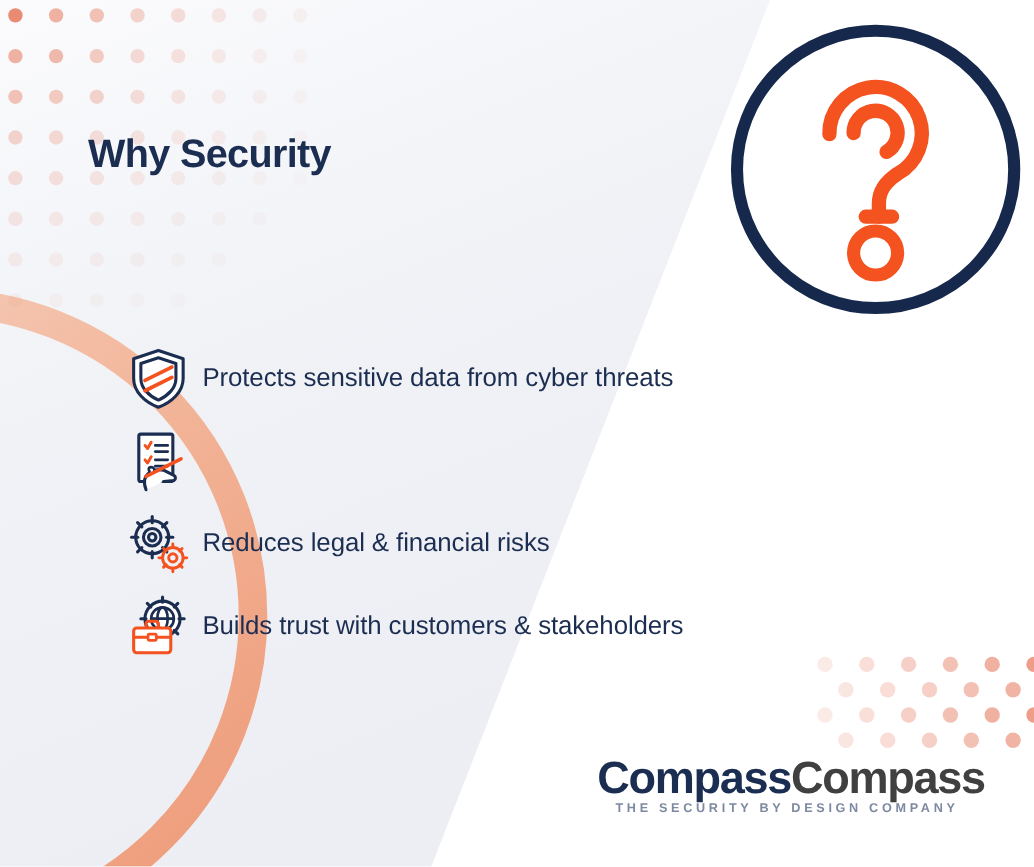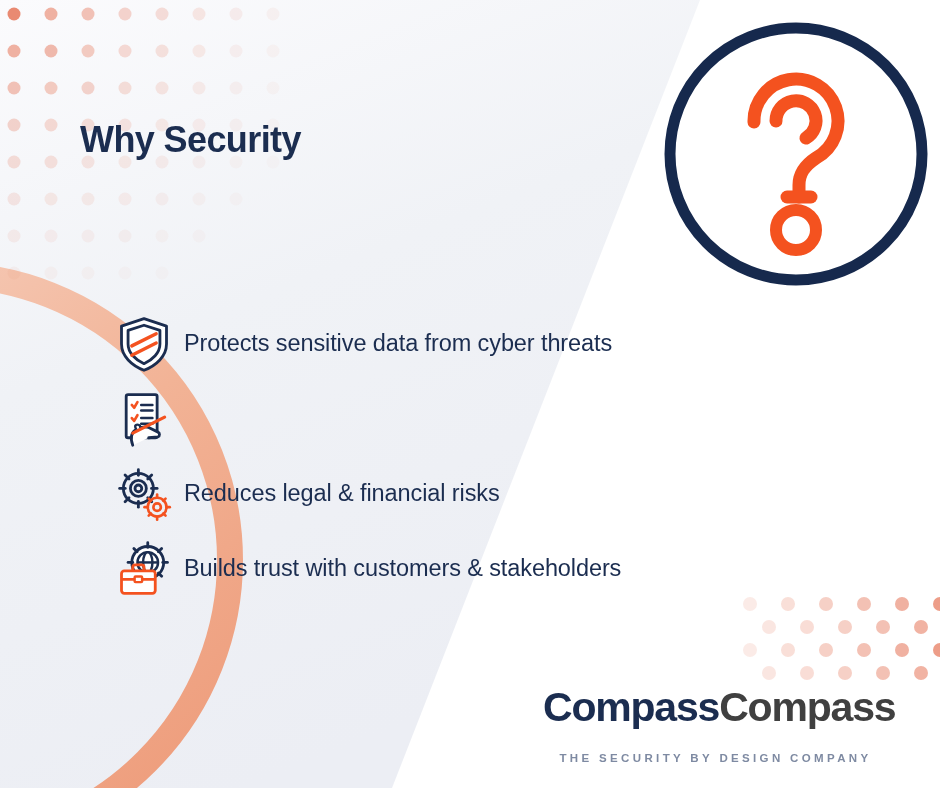--- a/index.html
+++ b/index.html
@@ -92,21 +92,21 @@
   #logo-wordmark {
     font-size: 41px;
     font-weight: bold;
     letter-spacing: -1.2px;
     line-height: 1.05;
     white-space: nowrap;
   }
   .logo-sec { color: #1b2d50; }
   .logo-comp { color: #404040; }
   #logo-tagline {
-    margin-top: 23px;
+    margin-top: 0;
     font-size: 11.5px;
     font-weight: bold;
     color: #7e8aa2;
     letter-spacing: 3.35px;
     white-space: nowrap;
   }
 </style>
 </head>
 <body>
 

